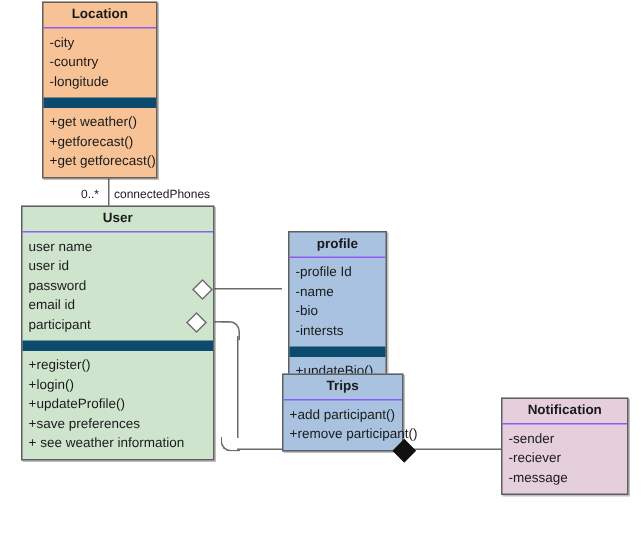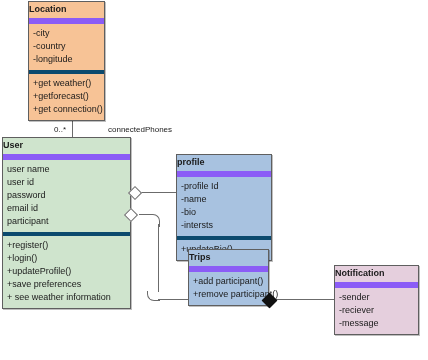--- a/index.html
+++ b/index.html
@@ -15,52 +15,52 @@
     font-family: "Liberation Sans", sans-serif;
     overflow: hidden;
   }
   .uml-class {
     position: absolute;
     box-sizing: border-box;
     border: 1px solid #5f5f5f;
     box-shadow: 1px 1px 0 rgba(0,0,0,0.25);
   }
   .uml-title {
-    text-align: left;
+    text-align: center;
     font-weight: bold;
     font-size: 9px;
     color: #1a1a1a;
     padding: 2px 0 3px 0;
-    border-bottom: 6px solid #8b5cf6;
+    border-bottom: 1px solid #8b5cf6;
     line-height: 11px;
   }
   .uml-compartment {
     padding: 3px 4px 4px 4px;
-    border-bottom: 4px solid #0c4a6e;
+    border-bottom: 7px solid #0c4a6e;
   }
   .uml-compartment:last-child {
     border-bottom: none;
   }
   .uml-row {
     font-size: 9px;
     color: #1a1a1a;
     line-height: 13px;
     white-space: nowrap;
   }
   
   .c-location { background: #f7c396; }
   .c-user     { background: #cfe4cd; }
   .c-profile  { background: #a8c2e0; }
   .c-trips    { background: #a8c2e0; }
   .c-notify   { background: #e5cfdd; }
 
   
   #box-location { left: 28px;  top: 1px;   width: 77px;  }
-  #box-user     { left: 2px;   top: 137px; width: 129px; }
-  #box-profile  { left: 176px; top: 154px; width: 96px;  }
+  #box-user     { left: 14px;   top: 137px; width: 129px; }
+  #box-profile  { left: 192px; top: 154px; width: 66px;  }
   #box-trips    { left: 188px; top: 249px; width: 81px;  }
   #box-notify   { left: 334px; top: 265px; width: 85px;  }
 
   
   .edge {
     position: absolute;
     background: #6b6b6b;
   }
   .edge.h { height: 1px; }
   .edge.v { width: 1px; }
@@ -100,21 +100,21 @@
 </head>
 <body>
 
 <div id="canvas">
 
   <div class="edge v" style="left:72px; top:89px; height:49px;"></div>
 
   <div class="edge-label" style="left:33px; top:86px;">connection</div>
   <div class="edge-label" style="left:76px; top:86px;">0..1</div>
   <div class="edge-label" style="left:54px; top:125px;">0..*</div>
-  <div class="edge-label" style="left:76px; top:125px;margin-left:32px;">connectedPhones</div>
+  <div class="edge-label" style="left:76px; top:125px;">connectedPhones</div>
 
   <div class="edge h" style="left:139px; top:192px; width:49px;"></div>
 
   <div class="edge h" style="left:139px; top:214px; width:14px;"></div>
   <div class="elbow" style="left:147px; top:214px; width:12px; height:12px;
        border-left:none; border-bottom:none; border-top-right-radius:7px;
        border-top:1px solid #6b6b6b; border-right:1px solid #6b6b6b;"></div>
   <div class="edge v" style="left:158px; top:224px; height:68px;"></div>
   <div class="elbow" style="left:147px; top:291px; width:12px; height:9px;
        border-top:none; border-right:none; border-bottom-left-radius:7px;
@@ -126,21 +126,21 @@
   <div class="uml-class c-location" id="box-location">
     <div class="uml-title">Location</div>
     <div class="uml-compartment">
       <div class="uml-row">-city</div>
       <div class="uml-row">-country</div>
       <div class="uml-row">-longitude</div>
     </div>
     <div class="uml-compartment">
       <div class="uml-row">+get weather()</div>
       <div class="uml-row">+getforecast()</div>
-      <div class="uml-row">+get connection()</div>
+      <div class="uml-row">+get getforecast()</div>
     </div>
   </div>
 
   <div class="uml-class c-user" id="box-user">
     <div class="uml-title">User</div>
     <div class="uml-compartment">
       <div class="uml-row">user name</div>
       <div class="uml-row">user id</div>
       <div class="uml-row">password</div>
       <div class="uml-row">email id</div>

